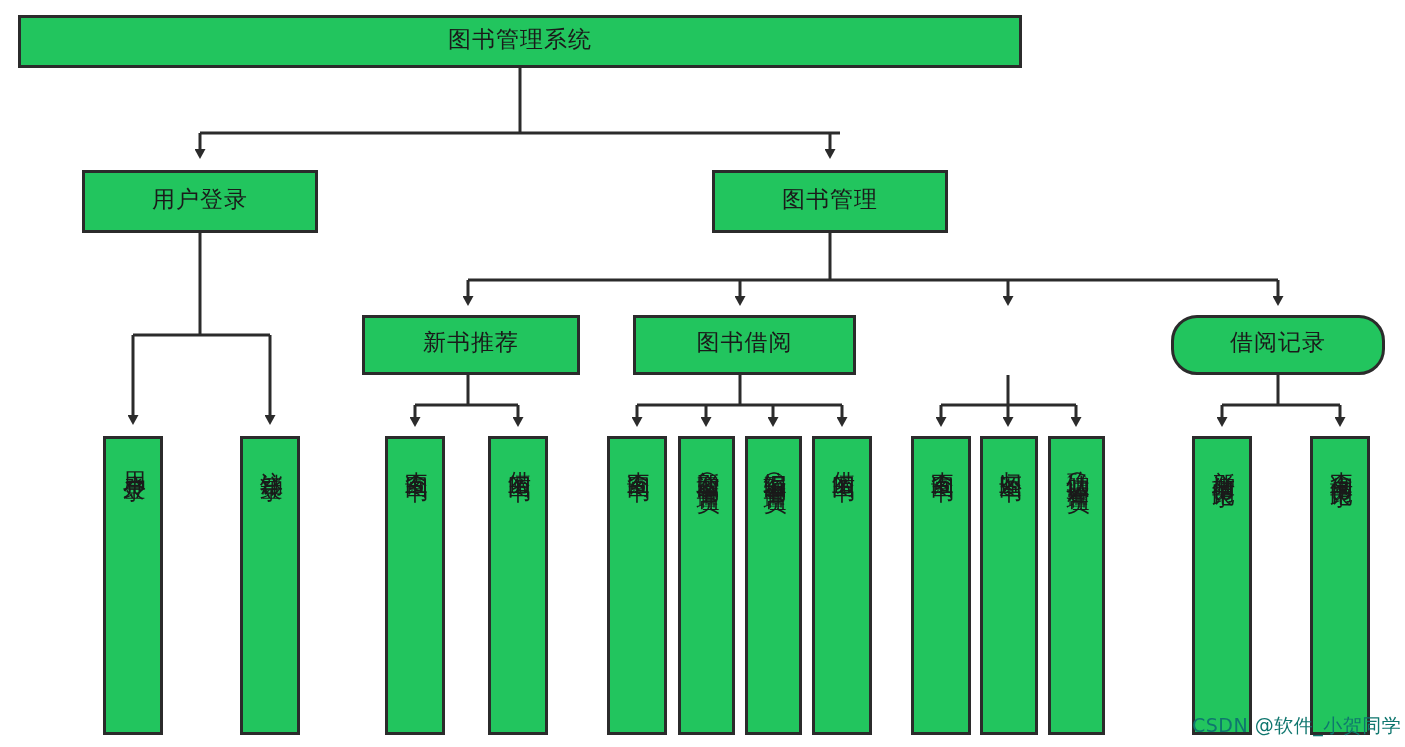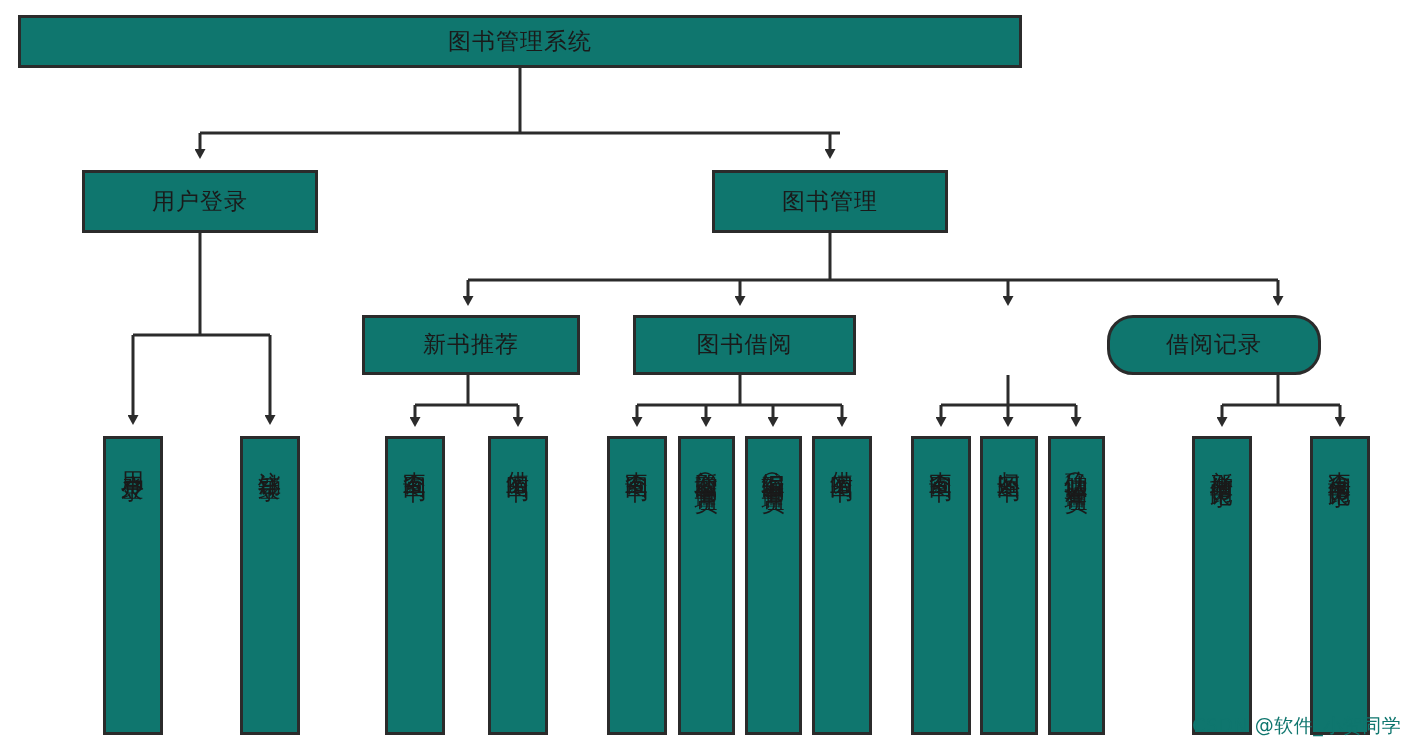--- a/index.html
+++ b/index.html
@@ -20,26 +20,27 @@
     position: absolute;
     left: 0;
     top: 0;
     width: 1405px;
     height: 747px;
     pointer-events: none;
   }
   .node {
     position: absolute;
     box-sizing: border-box;
-    background: #0f766e;
+    background: #22c55e;
     border: 3px solid #2b2b2b;
     display: flex;
     align-items: center;
     justify-content: center;
     color: #1a1a1a;
+    font-family: Liberation Mono, monospace;
   }
   .node.horiz {
     font-size: 23px;
     letter-spacing: 1px;
     line-height: 1.2;
   }
   .node.vert {
     padding: 14px 2px;
     align-items: flex-start;
     justify-content: center;
@@ -127,21 +128,21 @@
   <div class="node horiz" style="left:712px; top:170px; width:236px; height:63px;">
     <span>图书管理</span>
   </div>
 
   <div class="node horiz" style="left:362px; top:315px; width:218px; height:60px;">
     <span>新书推荐</span>
   </div>
   <div class="node horiz" style="left:633px; top:315px; width:223px; height:60px;">
     <span>图书借阅</span>
   </div>
-  <div class="node horiz" style="left:1107px; top:315px; width:214px; height:60px;border-radius:26px;">
+  <div class="node horiz" style="left:1171px; top:315px; width:214px; height:60px;border-radius:26px;">
     <span>借阅记录</span>
   </div>
 
   <div class="node vert" style="left:103px; top:436px; width:60px; height:299px;">
     <span class="vlabel">用户登录</span>
   </div>
   <div class="node vert" style="left:240px; top:436px; width:60px; height:299px;">
     <span class="vlabel">注销登录</span>
   </div>
 

